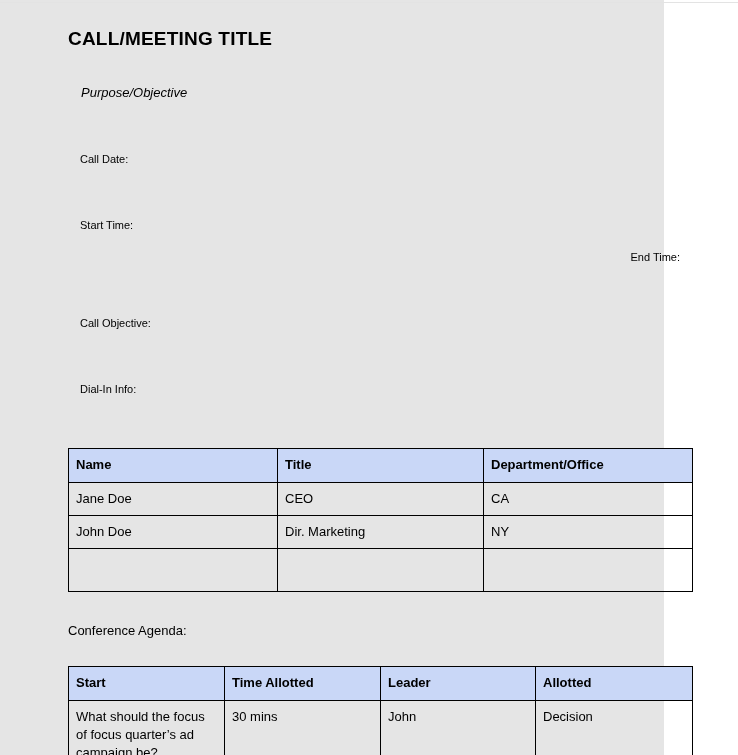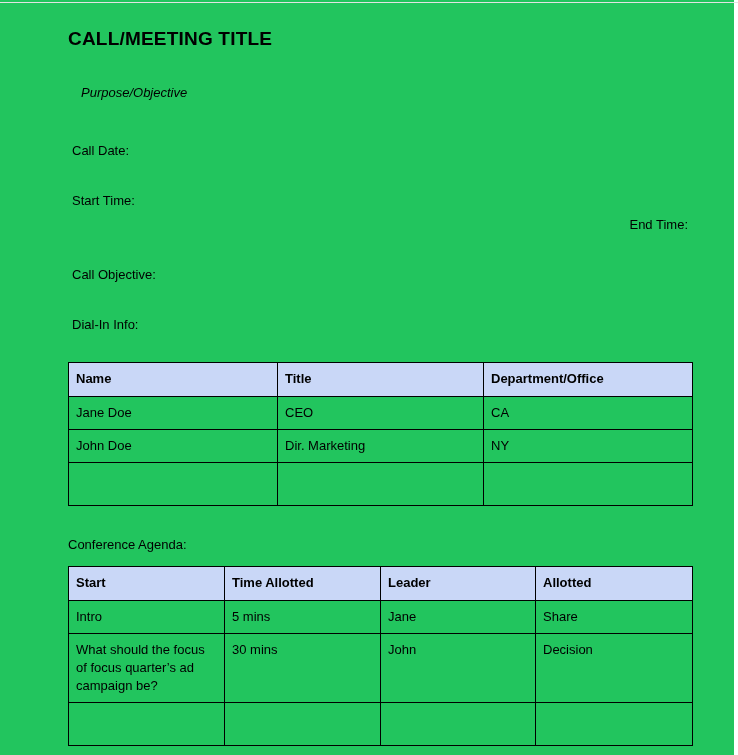--- a/index.html
+++ b/index.html
@@ -11,23 +11,23 @@
     width: 738px;
     height: 755px;
     overflow: hidden;
     font-family: "Liberation Sans", sans-serif;
     color: #000000;
     -webkit-font-smoothing: antialiased;
   }
 
   .page {
     position: relative;
-    width: 734px;
+    width: 664px;
     height: 755px;
-    background: #22c55e;
+    background: #e5e5e5;
     box-sizing: border-box;
   }
 
   
   .page-top-rule {
     position: absolute;
     top: 2px;
     left: 0;
     width: 738px;
     height: 1px;
@@ -52,23 +52,23 @@
 
   .doc-subtitle {
     font-size: 13px;
     font-style: italic;
     line-height: 18px;
     margin: 13px;
     padding-top: 21px;
   }
 
   .field-label {
-    font-size: 13px;
+    font-size: 11px;
     line-height: 20px;
-    margin: 4px;
+    margin: 12px;
   }
 
   .field-block {
     padding-top: 22px;
   }
 
   .field-block-tight {
     padding-top: 20px;
   }
 
@@ -76,20 +76,21 @@
     margin-top: 0;
     text-align: right;
   }
 
   
   .doc-table {
     border-collapse: collapse;
     table-layout: fixed;
     width: 624px;
     font-size: 13px;
+    margin-top: 14px;
   }
 
   .doc-table th,
   .doc-table td {
     border: 1px solid #000000;
     text-align: left;
     vertical-align: top;
     padding: 7px 8px 7px 7px;
     line-height: 18px;
     font-weight: normal;
@@ -208,26 +209,20 @@
         <thead>
           <tr>
             <th>Start</th>
             <th>Time Allotted</th>
             <th>Leader</th>
             <th>Allotted</th>
           </tr>
         </thead>
         <tbody>
           <tr>
-            <td>Intro</td>
-            <td>5 mins</td>
-            <td>Jane</td>
-            <td>Share</td>
-          </tr>
-          <tr>
             <td>What should the focus of focus quarter’s ad campaign be?</td>
             <td>30 mins</td>
             <td>John</td>
             <td>Decision</td>
           </tr>
           <tr class="empty-row">
             <td></td>
             <td></td>
             <td></td>
             <td></td>

